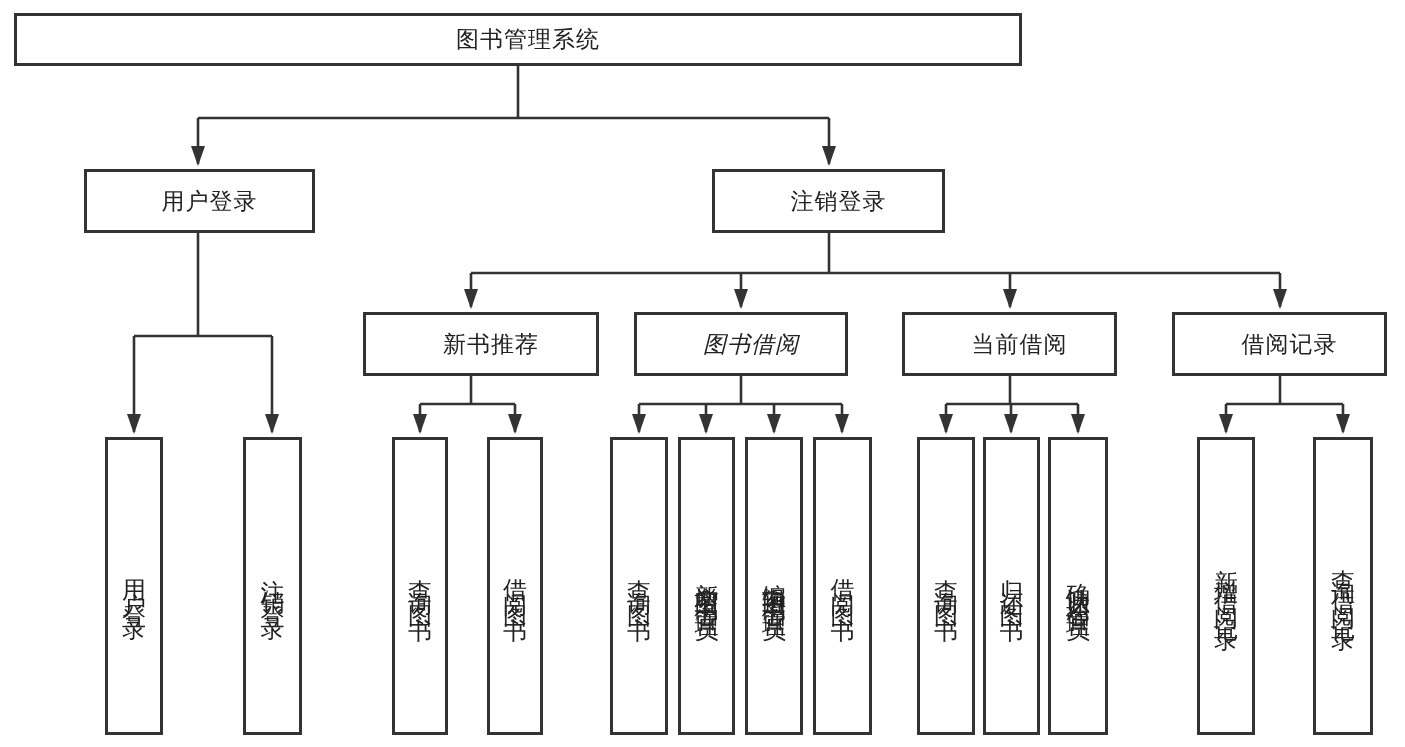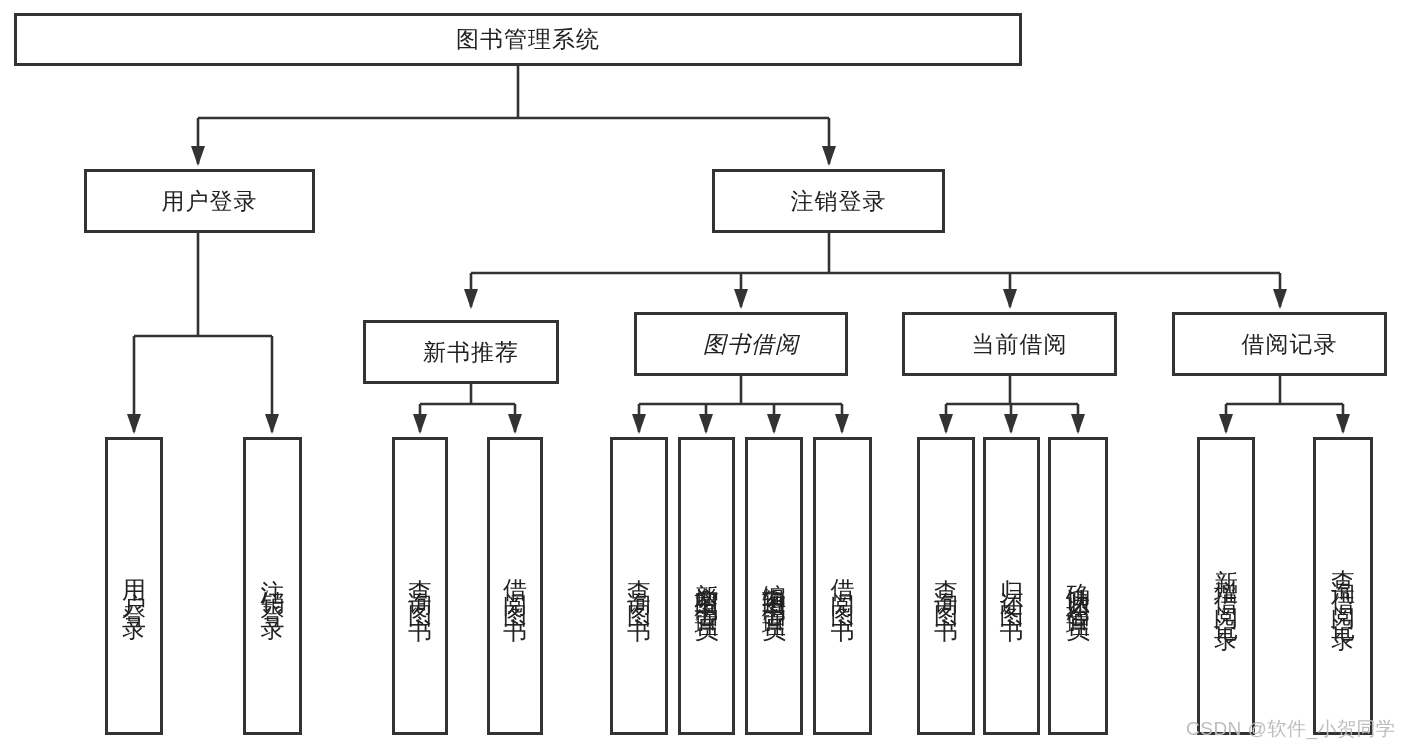--- a/index.html
+++ b/index.html
@@ -80,21 +80,21 @@
       <path d="M1226 404 V432" marker-end="url(#arw)"></path>
       <path d="M1343 404 V432" marker-end="url(#arw)"></path>
     </g>
   </svg>
 
   <div class="hbox" style="left:14px;top:13px;width:1008px;height:53px;">图书管理系统</div>
 
   <div class="hbox" style="left:84px;top:169px;width:231px;height:64px;">用户登录</div>
   <div class="hbox" style="left:712px;top:169px;width:233px;height:64px;">注销登录</div>
 
-  <div class="hbox" style="left:363px;top:312px;width:196px;height:64px;margin-top:8px;">新书推荐</div>
+  <div class="hbox" style="left:363px;top:312px;width:236px;height:64px;">新书推荐</div>
   <div class="hbox" style="left:634px;top:312px;width:214px;height:64px;font-style:italic;">图书借阅</div>
   <div class="hbox" style="left:902px;top:312px;width:215px;height:64px;">当前借阅</div>
   <div class="hbox" style="left:1172px;top:312px;width:215px;height:64px;">借阅记录</div>
 
   <div class="vbox" style="left:105px;top:437px;width:58px;height:298px;">用户登录</div>
   <div class="vbox" style="left:243px;top:437px;width:59px;height:298px;">注销登录</div>
 
   <div class="vbox" style="left:392px;top:437px;width:56px;height:298px;">查询图书</div>
   <div class="vbox" style="left:487px;top:437px;width:56px;height:298px;">借阅图书</div>
 
@@ -103,15 +103,14 @@
   <div class="vbox dense" style="left:745px;top:437px;width:58px;height:298px;">编辑图书（管理员）</div>
   <div class="vbox" style="left:813px;top:437px;width:59px;height:298px;">借阅图书</div>
 
   <div class="vbox" style="left:917px;top:437px;width:58px;height:298px;">查询图书</div>
   <div class="vbox" style="left:983px;top:437px;width:57px;height:298px;">归还图书</div>
   <div class="vbox dense" style="left:1048px;top:437px;width:60px;height:298px;">确认归还（管理员）</div>
 
   <div class="vbox mid" style="left:1197px;top:437px;width:58px;height:298px;">新增借阅记录</div>
   <div class="vbox mid" style="left:1313px;top:437px;width:60px;height:298px;">查询借阅记录</div>
 
-  <div class="watermark">CSDN @软件_小贺同学</div>
 
 </div>
 
 </body></html>

